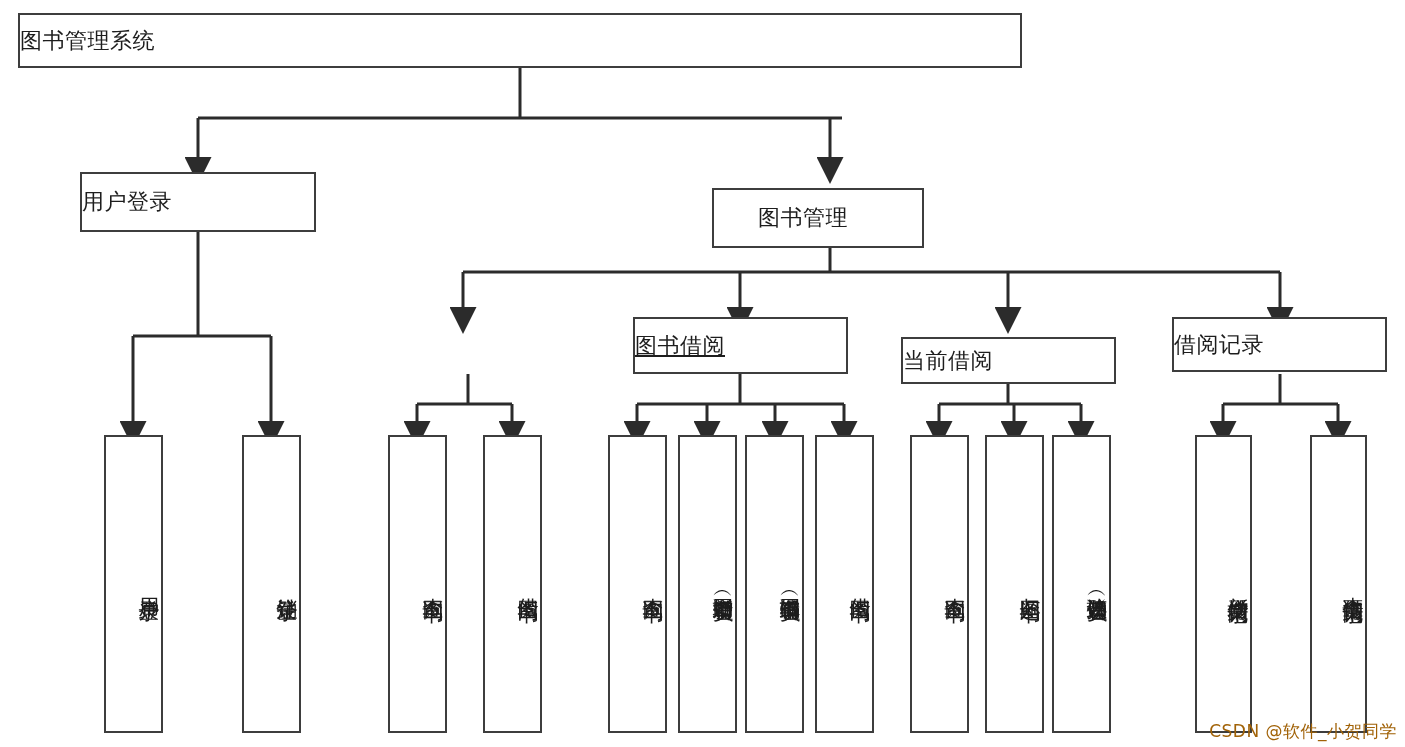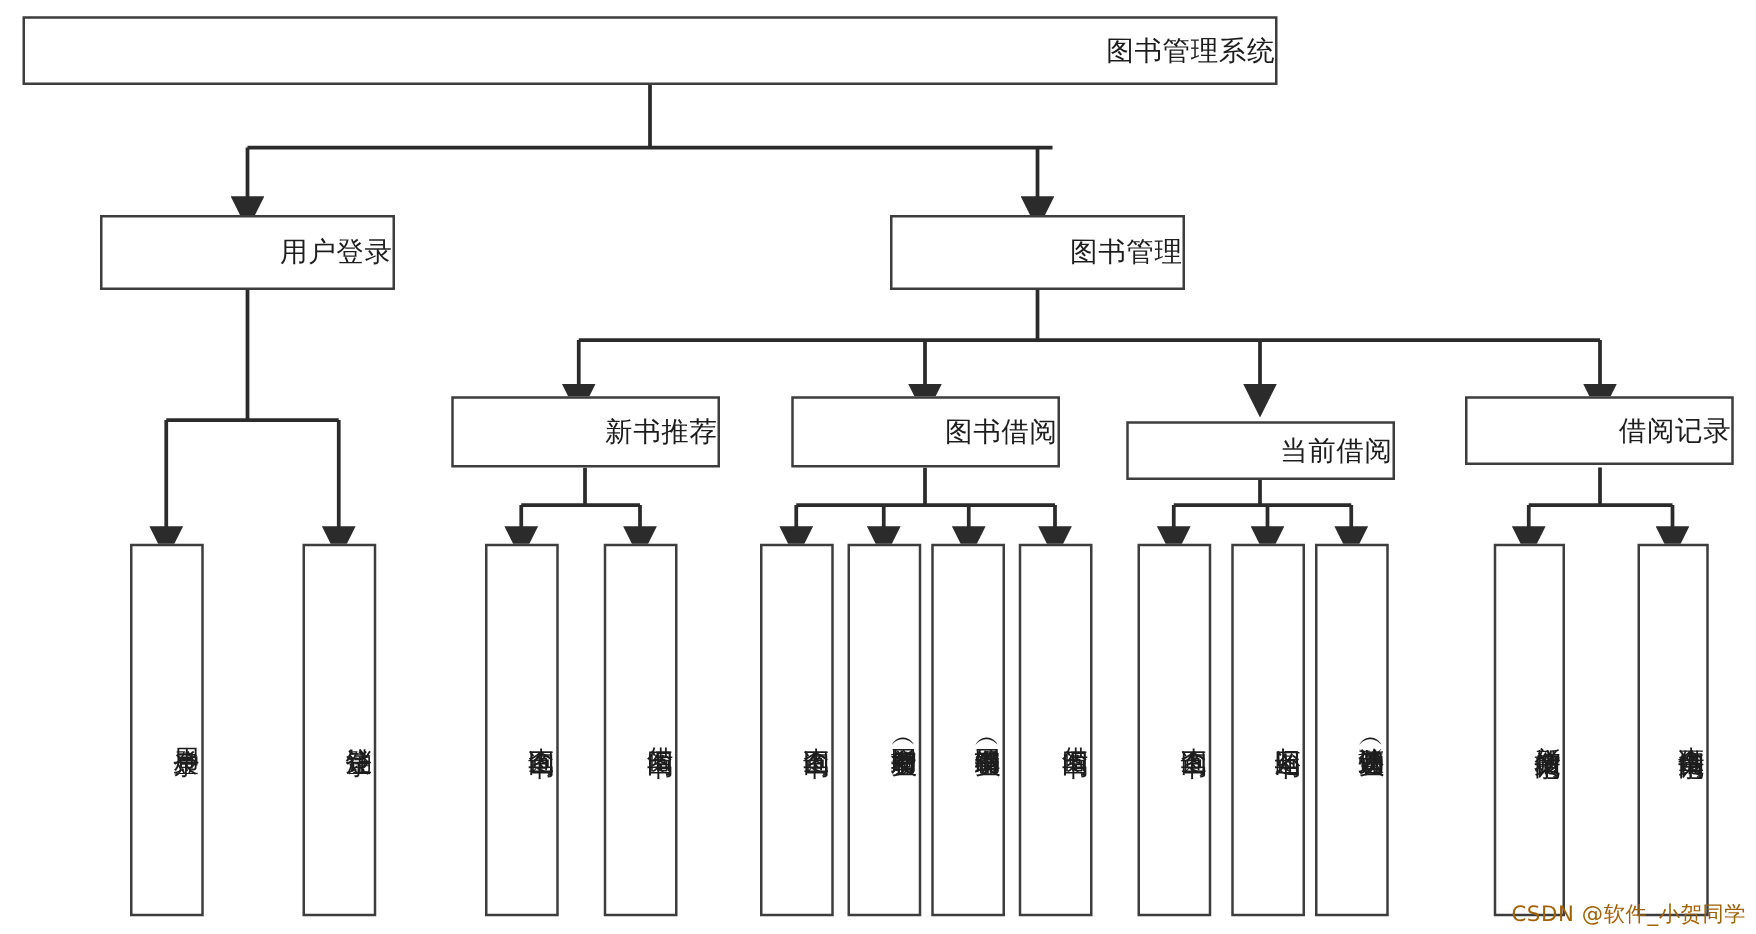--- a/index.html
+++ b/index.html
@@ -26,21 +26,21 @@
     height: 747px;
     pointer-events: none;
   }
   .node {
     position: absolute;
     box-sizing: border-box;
     background: #ffffff;
     border: 2.5px solid #3d3d3d;
     display: flex;
     align-items: center;
-    justify-content: flex-end;
+    justify-content: flex-start;
     color: #1d1d1d;
   }
   .node.horiz {
     font-size: 22px;
     letter-spacing: 0.5px;
   }
   .node.vert {
     writing-mode: vertical-rl;
     text-orientation: upright;
     font-size: 21px;
@@ -124,28 +124,25 @@
     </g>
   </svg>
 
   <div class="node horiz" style="left:18px; top:13px; width:1004px; height:55px;">
     <span class="node-label">图书管理系统</span>
   </div>
 
   <div class="node horiz" style="left:80px; top:172px; width:236px; height:60px;">
     <span class="node-label">用户登录</span>
   </div>
-  <div class="node horiz" style="left:712px; top:172px; width:236px; height:60px;">
+  <div class="node horiz" style="left:712px; top:188px; width:212px; height:60px;padding-left:44px;">
     <span class="node-label">图书管理</span>
   </div>
 
-  <div class="node horiz" style="left:361px; top:317px; width:215px; height:57px;">
-    <span class="node-label">新书推荐</span>
-  </div>
-  <div class="node horiz" style="left:633px; top:317px; width:215px; height:57px;">
+  <div class="node horiz" style="left:633px; top:317px; width:215px; height:57px;text-decoration:underline;">
     <span class="node-label">图书借阅</span>
   </div>
   <div class="node horiz" style="left:901px; top:317px; width:215px; height:47px;margin-top:20px;">
     <span class="node-label">当前借阅</span>
   </div>
   <div class="node horiz" style="left:1172px; top:317px; width:215px; height:55px;">
     <span class="node-label">借阅记录</span>
   </div>
 
   <div class="node vert" style="left:104px; top:435px; width:59px; height:298px;">

